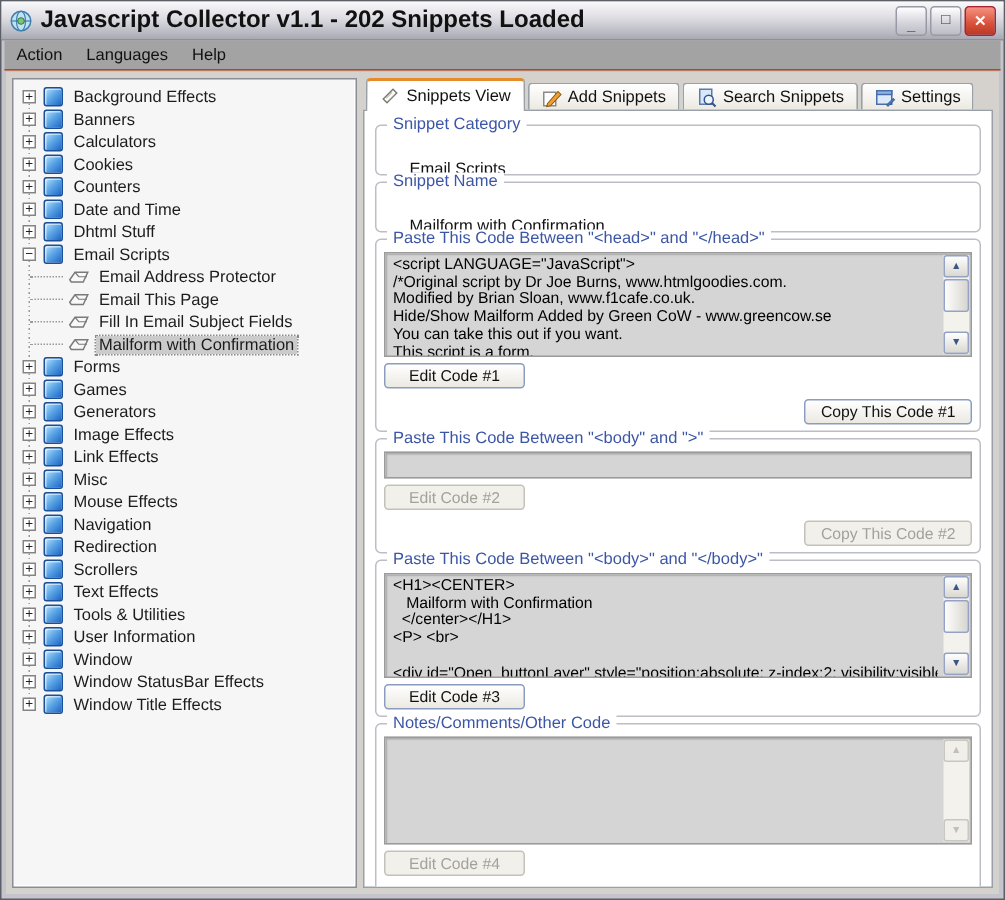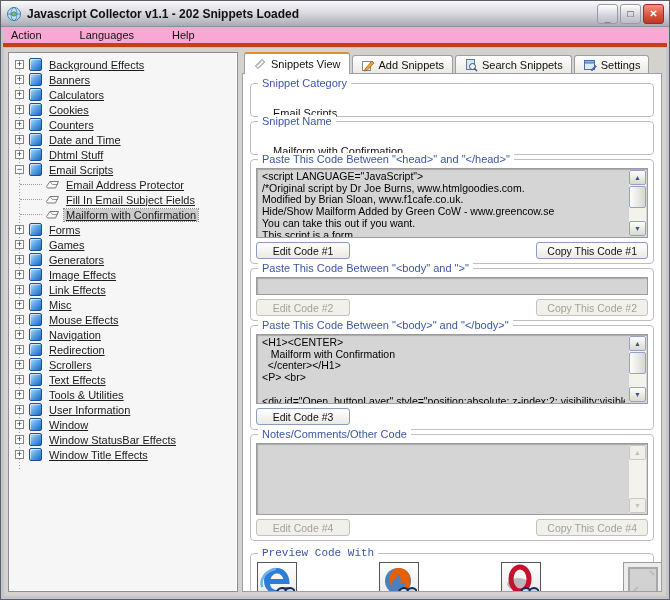--- a/index.html
+++ b/index.html
@@ -7,33 +7,33 @@
   body { font-family:"Liberation Sans",sans-serif; background:#808080; }
 
   .window { width:670px; height:600px; position:relative; background:#c4c4cc;
             border:1px solid #5c5f66; }
 
   
   .titlebar { height:26px; display:flex; align-items:center; padding:0 5px;
     background:linear-gradient(180deg,#fafafc 0%,#dcdce2 45%,#b8b8c2 85%,#a9a9b4 100%);
     border-bottom:1px solid #8f8f99; }
   .app-icon { width:16px; height:16px; margin-right:5px; flex:none; }
-  .title-text { font-size:12px; font-weight:bold; color:#111;
+  .title-text { font-size:16px; font-weight:bold; color:#111;
     white-space:nowrap; overflow:hidden; flex:1; }
   .winbtns { display:flex; gap:2px; }
   .wbtn { width:21px; height:20px; display:flex; align-items:center; justify-content:center;
     font-size:10px; font-weight:bold; color:#33333d; border:1px solid #9a9aa6; border-radius:3px;
     background:linear-gradient(180deg,#ffffff,#d2d2da 60%,#bcbcc6); cursor:default; }
   .wbtn.close { background:linear-gradient(180deg,#f3927f,#d9503a 60%,#b93a25);
     color:#fff; border-color:#a23; }
   .glyph-min { position:relative; top:4px; }
 
   
-  .menubar { height:20px; margin:0 2px; background:#f9a8d4; border-bottom:4px solid #c2410c;
-    display:flex; align-items:center; font-size:11px; color:#111;gap:22px; }
+  .menubar { height:20px; margin:0 2px; background:#a3a3a3; border-bottom:1px solid #c2410c;
+    display:flex; align-items:center; font-size:11px; color:#111; }
   .menu-item { padding:2px 8px; cursor:default; }
 
   
   .client { position:absolute; top:47px; left:3px; right:3px; bottom:3px;
     background:#d5d2cd; display:flex; gap:4px; padding:4px; }
 
   
   .tree { width:230px; flex:none; background:#f6f6f6; border:1px solid #8a8d96;
     box-shadow:inset -1px -1px 0 #ffffff; position:relative; padding:4px 0 0 0;
     overflow:hidden; font-size:11px; color:#1c1c1c; }
@@ -43,21 +43,21 @@
   .trow.root { padding-left:6px; }
   .expand { width:9px; height:9px; flex:none; background:#fff; border:1px solid #848484;
     font-size:9px; line-height:7px; text-align:center; margin-right:5px; color:#222; }
   .cat-ic { width:13px; height:13px; flex:none; margin-right:5px; border-radius:2px;
     background:linear-gradient(135deg,#b9e2fa 0%,#5fa8e8 45%,#1d66c4 100%);
     border:1px solid #1c4f9a; box-shadow:inset 1px 1px 0 rgba(255,255,255,.55); }
   .trow.child { padding-left:11px;text-align:right; }
   .trow.child::before { content:""; width:22px; flex:none;
     border-top:1px dotted #9a9a9a; margin-right:3px; }
   .leaf-ic { width:15px; height:11px; flex:none; margin-right:4px; }
-  .tlabel { padding:0 2px;text-decoration:underline; }
+  .tlabel { padding:0 2px; }
   .tlabel.sel { background:#cbcbcb; outline:1px dotted #8a8a8a; }
 
   
   .rightpane { flex:1; display:flex; flex-direction:column; min-width:0; }
   .tabs { height:22px; flex:none; display:flex; align-items:flex-end; padding-left:2px; gap:2px; }
   .tab { display:flex; align-items:center; gap:4px; height:19px; padding:0 8px;
     font-size:11px; color:#111; background:linear-gradient(#ffffff,#ebe8e0);
     border:1px solid #99a0a8; border-bottom:none; border-radius:3px 3px 0 0; cursor:default; }
   .tab.active { height:22px; background:#fff; border-top:2px solid #e68b2c;
     position:relative; z-index:2; }
@@ -89,21 +89,21 @@
   .sb-up { top:0; } .sb-down { bottom:0; }
   .sb-thumb { position:absolute; top:16px; left:0; right:0; height:22px;
     background:linear-gradient(90deg,#fdfdfd,#d8d6cf); border:1px solid #94a2c5; border-radius:2px; }
   .sb.dis .sb-up,.sb.dis .sb-down { border-color:#c9c7bf; color:#c2c0b7;
     background:#f1efe9; }
 
   .btnrow { display:flex; justify-content:space-between; margin-top:4px; }
   .xpbtn { height:17px; min-width:94px; font:10.5px "Liberation Sans",sans-serif; color:#111;
     background:linear-gradient(#ffffff,#ece9e2); border:1px solid #8a9cc0; border-radius:3px;
     padding:0 10px; cursor:default; }
-  .xpbtn.wide { min-width:102px; }
+  .xpbtn.wide { min-width:102px;margin-top:24px; }
   .xpbtn.dis { color:#a3a29a; border-color:#c3c1b8; background:#f2f0ea; }
 
   .preview-group { margin-top:12px; height:54px; padding:8px 6px 4px;font-family:Liberation Mono, monospace; }
   .picons { display:flex; gap:82px; align-items:center; }
   .pic-btn { width:40px; height:40px; flex:none; border:1px solid #555;
     background:linear-gradient(#ffffff,#e6e6e6); display:flex; align-items:center;
     justify-content:center; cursor:default; }
   .pic-btn.dis { border-color:#9c9c9c; background:#ececec; margin-left:auto; }
 </style>
 </head>
@@ -183,20 +183,27 @@
               <path d="M1.5 7.5 L5 2.5 H13.5 L10.5 9 H2.5 Z" fill="#f8f8f8" stroke="#7a7a7a"></path>
               <path d="M5 2.5 L7.5 5.5 H13" fill="none" stroke="#7a7a7a" stroke-width="0.8"></path>
             </svg></span>
           <span class="tlabel">Email Address Protector</span>
         </div>
         <div class="trow child">
           <span class="leaf-ic"><svg width="15" height="11" viewBox="0 0 15 11">
               <path d="M1.5 7.5 L5 2.5 H13.5 L10.5 9 H2.5 Z" fill="#f8f8f8" stroke="#7a7a7a"></path>
               <path d="M5 2.5 L7.5 5.5 H13" fill="none" stroke="#7a7a7a" stroke-width="0.8"></path>
             </svg></span>
+          <span class="tlabel">Email This Page</span>
+        </div>
+        <div class="trow child">
+          <span class="leaf-ic"><svg width="15" height="11" viewBox="0 0 15 11">
+              <path d="M1.5 7.5 L5 2.5 H13.5 L10.5 9 H2.5 Z" fill="#f8f8f8" stroke="#7a7a7a"></path>
+              <path d="M5 2.5 L7.5 5.5 H13" fill="none" stroke="#7a7a7a" stroke-width="0.8"></path>
+            </svg></span>
           <span class="tlabel">Fill In Email Subject Fields</span>
         </div>
         <div class="trow child">
           <span class="leaf-ic"><svg width="15" height="11" viewBox="0 0 15 11">
               <path d="M1.5 7.5 L5 2.5 H13.5 L10.5 9 H2.5 Z" fill="#f8f8f8" stroke="#7a7a7a"></path>
               <path d="M5 2.5 L7.5 5.5 H13" fill="none" stroke="#7a7a7a" stroke-width="0.8"></path>
             </svg></span>
           <span class="tlabel sel">Mailform with Confirmation</span>
         </div>
         <div class="trow root">

